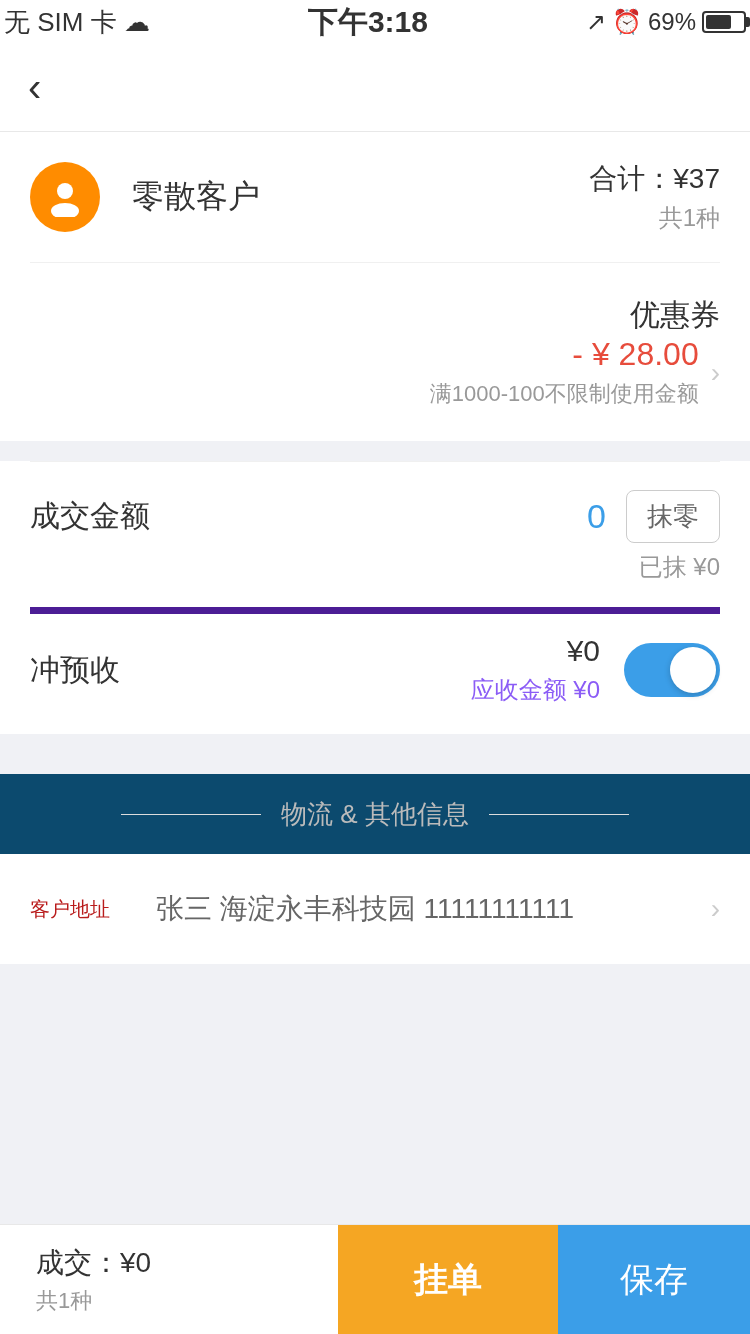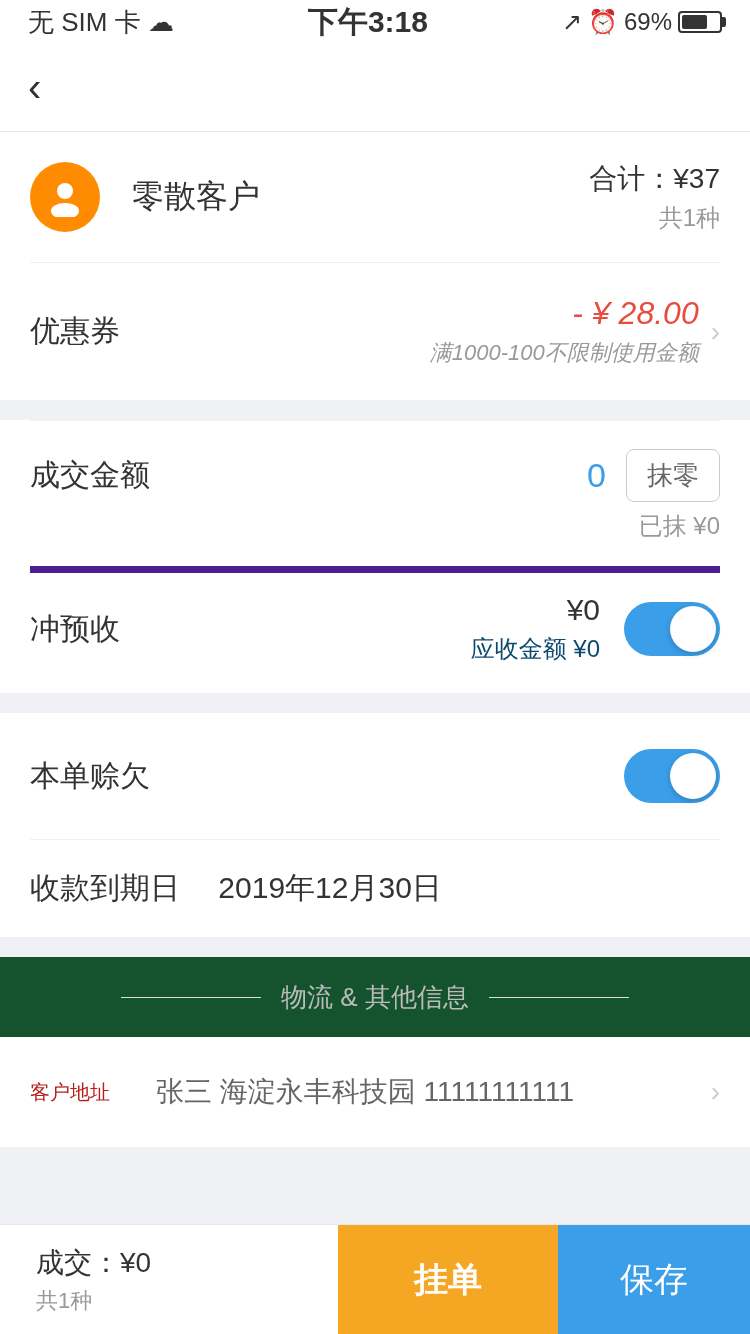--- a/index.html
+++ b/index.html
@@ -14,21 +14,21 @@
     }
 
     
     .status-bar {
       width: 750px;
       height: 44px;
       background: #fff;
       display: flex;
       align-items: center;
       justify-content: space-between;
-      padding: 0 28px;
+      padding: 0 4px;
       font-size: 26px;
       font-weight: 500;
     }
     .status-left { display: flex; align-items: center; gap: 10px; }
     .status-center { font-size: 30px; font-weight: 600; }
     .status-right { display: flex; align-items: center; gap: 6px; font-size: 24px; }
     .battery-icon {
       width: 44px; height: 22px; border: 2px solid #333; border-radius: 4px;
       position: relative; display: inline-flex; align-items: center; padding: 2px;
     }
@@ -97,32 +97,33 @@
     }
     .customer-avatar svg { width: 40px; height: 40px; }
     .customer-name { font-size: 32px; color: #333; font-weight: 500; }
     .customer-right { text-align: right; }
     .customer-total { font-size: 28px; color: #333; }
     .customer-count { font-size: 24px; color: #999; margin-top: 4px; }
 
     
     .coupon-row {
       display: flex;
-      align-items: center;
+      align-items: flex-end;
       justify-content: space-between;
       padding: 32px 0;
       border-top: 1px solid #f0f0f0;
+      flex-direction: column;
     }
     .coupon-label { font-size: 30px; color: #333; }
     .coupon-right {
       display: flex;
       align-items: center;
       gap: 12px;
     }
-    .coupon-value-area { text-align: right; font-style: italic; }
+    .coupon-value-area { text-align: right; }
     .coupon-discount { font-size: 32px; color: #e74c3c; font-weight: 500; }
     .coupon-desc { font-size: 22px; color: #999; margin-top: 6px; }
     .chevron-right {
       font-size: 28px;
       color: #ccc;
     }
 
     
     .deal-row {
       padding: 28px 0 8px;
@@ -169,21 +170,21 @@
       border-top: 7px solid #4c1d95;
     }
     .prereceive-label { font-size: 30px; color: #333; }
     .prereceive-right {
       display: flex;
       align-items: center;
       gap: 24px;
     }
     .prereceive-value-area { text-align: right; }
     .prereceive-main { font-size: 30px; color: #333; font-weight: 500; }
-    .prereceive-sub { font-size: 24px; color: #0c4a6e; margin-top: 6px; }
+    .prereceive-sub { font-size: 24px; color: #8b5cf6; margin-top: 6px; }
 
     
     .toggle {
       width: 96px; height: 54px; border-radius: 27px;
       background: #3b9ee8;
       position: relative;
       cursor: pointer;
     }
     .toggle-knob {
       width: 46px; height: 46px; border-radius: 50%;
@@ -206,21 +207,21 @@
     .duedate-row {
       padding: 28px 0;
       border-top: 1px solid #f0f0f0;
       font-size: 30px;
       color: #333;
     }
 
     
     .logistics-divider {
       height: 80px;
-      background: #14532d;
+      background: #0c4a6e;
       display: flex;
       align-items: center;
       justify-content: center;
     }
     .logistics-divider-inner {
       display: flex;
       align-items: center;
       gap: 20px;
       color: #bbb;
       font-size: 26px;
@@ -363,33 +364,20 @@
         </div>
         <div class="toggle">
           <div class="toggle-knob"></div>
         </div>
       </div>
     </div>
   </div>
 
   <div class="section-gap"></div>
 
-  <div class="section-white">
-    <div class="debt-row">
-      <span class="debt-label">本单赊欠</span>
-      <div class="toggle">
-        <div class="toggle-knob"></div>
-      </div>
-    </div>
-
-    <div class="duedate-row">
-      <span>收款到期日</span>
-      <span style="margin-left: 30px;">2019年12月30日</span>
-    </div>
-  </div>
 
   <div class="section-gap"></div>
 
   <div class="logistics-divider">
     <div class="logistics-divider-inner">
       <div class="divider-line"></div>
       <span>物流 &amp; 其他信息</span>
       <div class="divider-line"></div>
     </div>
   </div>

